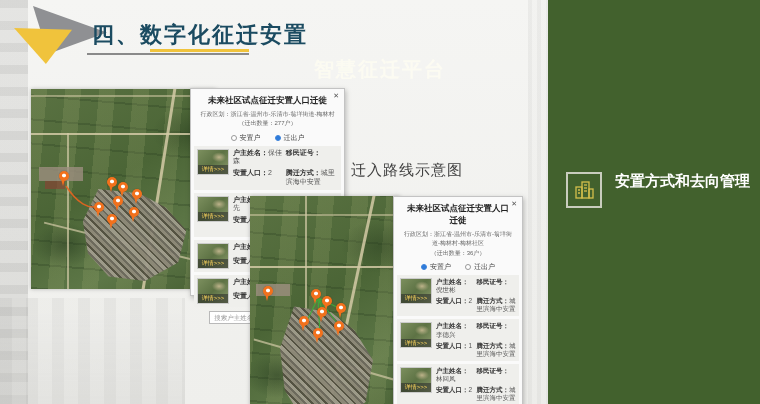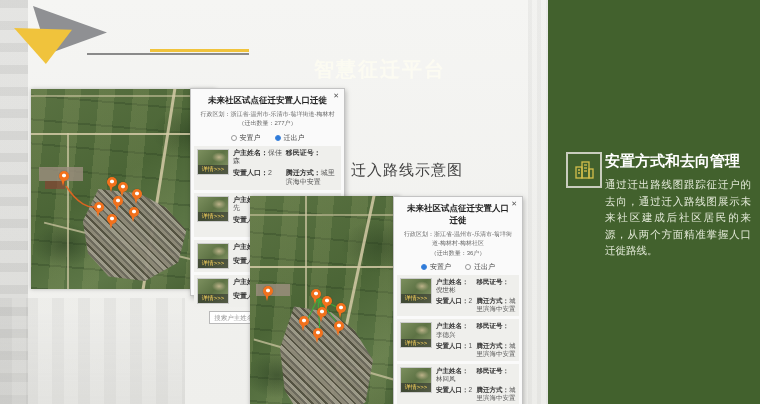--- a/index.html
+++ b/index.html
@@ -20,21 +20,21 @@
     clip-path:polygon(0 0, 100% 55%, 20% 100%); }
   .logo-yellow { position:absolute; left:14px; top:26px; width:58px; height:38px; background:#f0c33c;
     clip-path:polygon(0 5%, 100% 10%, 55% 100%); }
   .slide-title { position:absolute; left:92px; top:20px; font-size:22px; font-weight:bold; color:#1b4b61; letter-spacing:2px; }
   .title-underline-gray { position:absolute; left:87px; top:53px; width:162px; height:1.5px; background:#8a8a8a; }
   .title-underline-yellow { position:absolute; left:150px; top:49px; width:99px; height:3px; background:#f0c33c; }
 
   
   .green-panel { position:absolute; left:548px; top:0; width:212px; height:404px; background:#42612d; }
   .panel-title { position:absolute; left:0; right:0; top:56px; text-align:center; font-size:20px; font-weight:bold; color:#fcfbf2; letter-spacing:2px; }
-  .panel-card { position:absolute; left:566px; top:152px; width:190px; display:flex; gap:3px; }
+  .panel-card { position:absolute; left:566px; top:172px; width:190px; display:flex; gap:13px; }
   .icon-box { width:36px; height:36px; border:2px solid #c9cdbe; display:flex; align-items:center; justify-content:center; flex:none; }
   .panel-card-text { width:146px; }
   .panel-card-heading { font-size:15px; font-weight:bold; color:#ffffff; margin-bottom:5px; white-space:nowrap; }
   .panel-card-body { font-size:10.5px; color:#e3e9d8; line-height:1.58; text-align:justify; }
 
   
   .map-label { position:absolute; font-size:15px; color:#3f3f3f; letter-spacing:1px; z-index:6;text-align:center; }
   .lbl-out { left:96px; top:293px; }
   .lbl-in { left:351px; top:161px; }
 
@@ -88,20 +88,21 @@
 <body>
 
 <div class="page">
 
   <div class="wm-left"></div>
   <div class="wm-bottom"></div>
   <div class="wm-right"></div>
 
   <div class="logo-gray"></div>
   <div class="logo-yellow"></div>
+  <div class="slide-title">四、数字化征迁安置</div>
   <div class="title-underline-gray"></div>
   <div class="title-underline-yellow"></div>
 
   <div class="sat map-out">
     <div class="road" style="left:0;top:44px;width:100%;height:2px;"></div>
     <div class="road" style="left:0;top:6px;width:100%;height:1.5px;opacity:.55;"></div>
     <div class="road" style="left:36px;top:44px;width:1.5px;height:156px;opacity:.7;"></div>
     <div class="road" style="left:126px;top:-12px;width:2.5px;height:230px;transform:rotate(9deg);"></div>
     <div class="road" style="left:10px;top:158px;width:210px;height:2px;transform:rotate(14deg);opacity:.7;"></div>
     <div class="patch" style="left:8px;top:78px;width:44px;height:14px;background:#9c8f80;"></div>
@@ -292,17 +293,16 @@
           <rect x="16" y="10" width="4" height="9"></rect>
         <line x1="5" y1="11" x2="7" y2="11"></line>
           <line x1="5" y1="14" x2="7" y2="14"></line>
         <line x1="11" y1="6" x2="14" y2="6"></line>
           <line x1="11" y1="9" x2="14" y2="9"></line>
           <line x1="11" y1="12" x2="14" y2="12"></line>
       </svg>
     </div>
     <div class="panel-card-text">
       <div class="panel-card-heading">安置方式和去向管理</div>
-      <div class="panel-card-body">通过迁出路线图跟踪征迁户的去向，通过迁入路线图展示未来社区建成后社区居民的来源，从两个方面精准掌握人口迁徙路线。</div>
     </div>
   </div>
 
 </div>
 
 </body></html>

